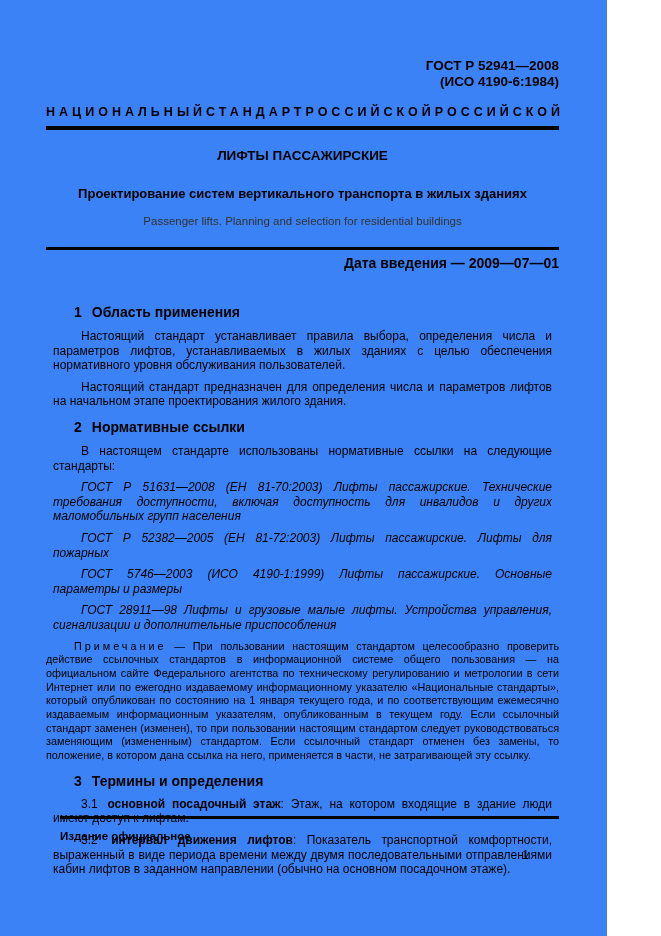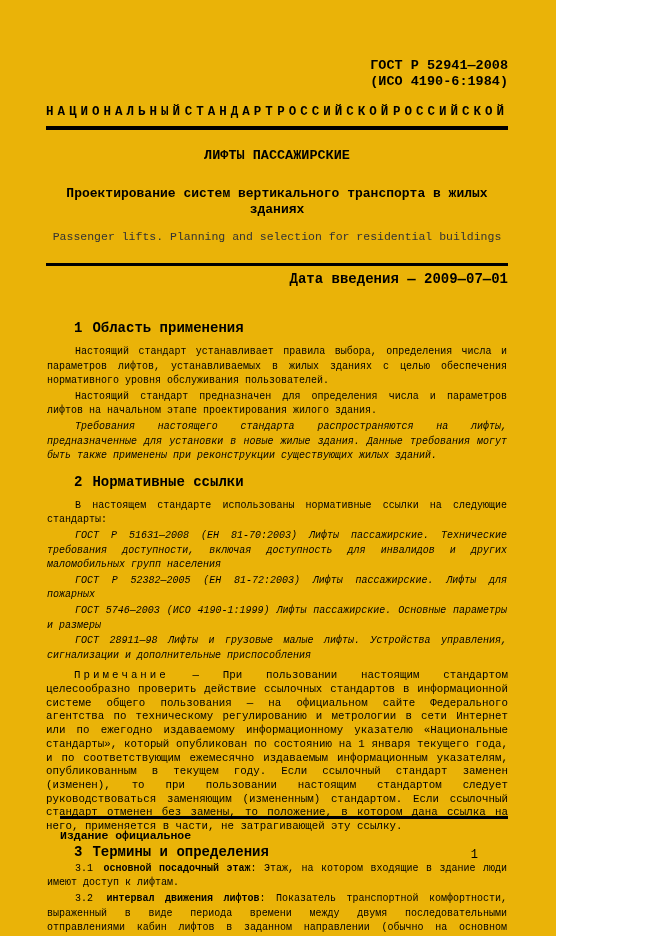--- a/index.html
+++ b/index.html
@@ -1,22 +1,22 @@
 <!DOCTYPE html>
 <html lang="ru"><head>
 <meta charset="utf-8">
 <style>
   html, body { margin: 0; padding: 0; background: #ffffff; }
   .page {
     position: relative;
-    width: 556px;
+    width: 607px;
     height: 936px;
-    background: #eab308;
+    background: #3b82f6;
     color: #000;
-    font-family: Liberation Mono, monospace;
+    font-family: Liberation Sans, sans-serif;
     overflow: hidden;
   }
   .content { padding: 58px 48px 0 46px; }
 
   .doc-code { text-align: right; font-weight: bold; font-size: 13.5px; line-height: 16px; }
 
   .banner {
     display: flex;
     justify-content: space-between;
     font-weight: bold;
@@ -42,25 +42,25 @@
     font-weight: bold;
     font-size: 14px;
     line-height: 18px;
     margin: 9px 0 0 0;
     padding-left: 28px;
   }
   .sec-1 { margin-top: 32px; }
   .sec-num { margin-right: 10px; }
 
   p.body {
-    font-size: 10px;
+    font-size: 12px;
     line-height: 14.6px;
     text-align: justify;
     text-indent: 28px;
-    margin: 1px;
+    margin: 7px;
   }
   p.first { margin-top: 8px; }
   .it { font-style: italic; }
   .term-num { margin-right: 3px; }
 
   p.note {
     font-size: 10.8px;
     line-height: 13.7px;
     text-align: justify;
     text-indent: 28px;
@@ -95,21 +95,20 @@
     <div class="title">ЛИФТЫ ПАССАЖИРСКИЕ</div>
     <div class="subtitle">Проектирование систем вертикального транспорта в жилых зданиях</div>
     <div class="title-en">Passenger lifts. Planning and selection for residential buildings</div>
 
     <div class="rule rule-3 rule-mid"></div>
     <div class="date-line">Дата введения — 2009—07—01</div>
 
     <h2 class="sec sec-1"><span class="sec-num">1</span><span>Область применения</span></h2>
     <p class="body first">Настоящий стандарт устанавливает правила выбора, определения числа и параметров лифтов, устанавливаемых в жилых зданиях с целью обеспечения нормативного уровня обслуживания пользователей.</p>
     <p class="body">Настоящий стандарт предназначен для определения числа и параметров лифтов на начальном этапе проектирования жилого здания.</p>
-    <p class="body it">Требования настоящего стандарта распространяются на лифты, предназначенные для установки в новые жилые здания. Данные требования могут быть также применены при реконструкции существующих жилых зданий.</p>
 
     <h2 class="sec"><span class="sec-num">2</span><span>Нормативные ссылки</span></h2>
     <p class="body first">В настоящем стандарте использованы нормативные ссылки на следующие стандарты:</p>
     <p class="body it">ГОСТ Р 51631—2008 (ЕН 81-70:2003)  Лифты пассажирские. Технические требования доступности, включая доступность для инвалидов и других маломобильных групп населения</p>
     <p class="body it">ГОСТ Р 52382—2005 (ЕН 81-72:2003)  Лифты пассажирские. Лифты для пожарных</p>
     <p class="body it">ГОСТ 5746—2003 (ИСО 4190-1:1999)  Лифты пассажирские. Основные параметры и размеры</p>
     <p class="body it">ГОСТ 28911—98  Лифты и грузовые малые лифты. Устройства управления, сигнализации и дополнительные приспособления</p>
 
     <p class="note"><span class="note-label">Примечание</span> <span>— При пользовании настоящим стандартом целесообразно проверить действие ссылочных стандартов в информационной системе общего пользования — на официальном сайте Федерального агентства по техническому регулированию и метрологии в сети Интернет или по ежегодно издаваемому информационному указателю «Национальные стандарты», который опубликован по состоянию на 1 января текущего года, и по соответствующим ежемесячно издаваемым информационным указателям, опубликованным в текущем году. Если ссылочный стандарт заменен (изменен), то при пользовании настоящим стандартом следует руководствоваться заменяющим (измененным) стандартом. Если ссылочный стандарт отменен без замены, то положение, в котором дана ссылка на него, применяется в части, не затрагивающей эту ссылку.</span></p>
 

